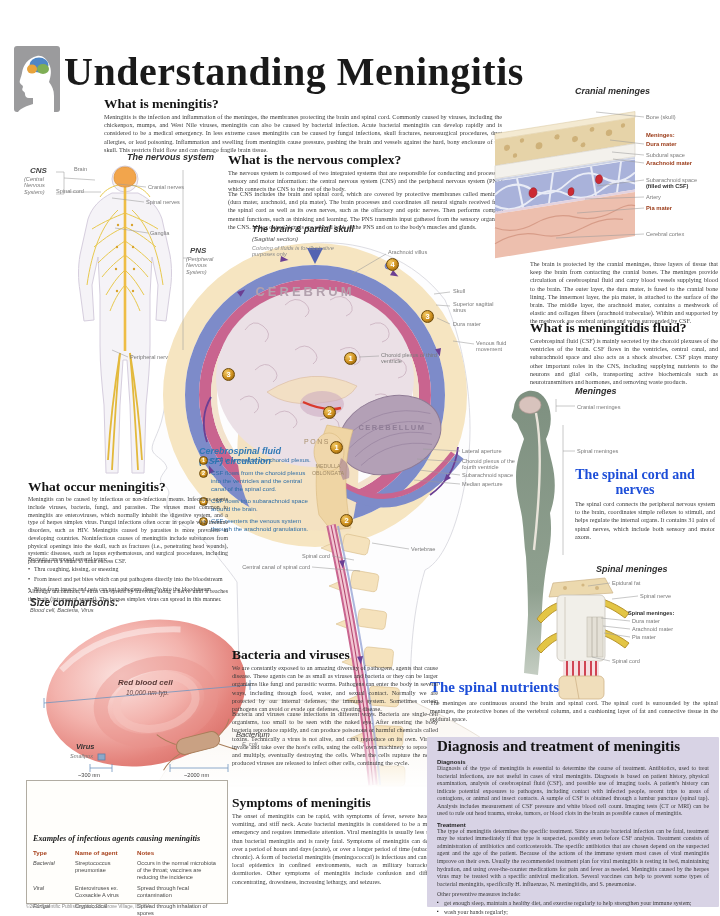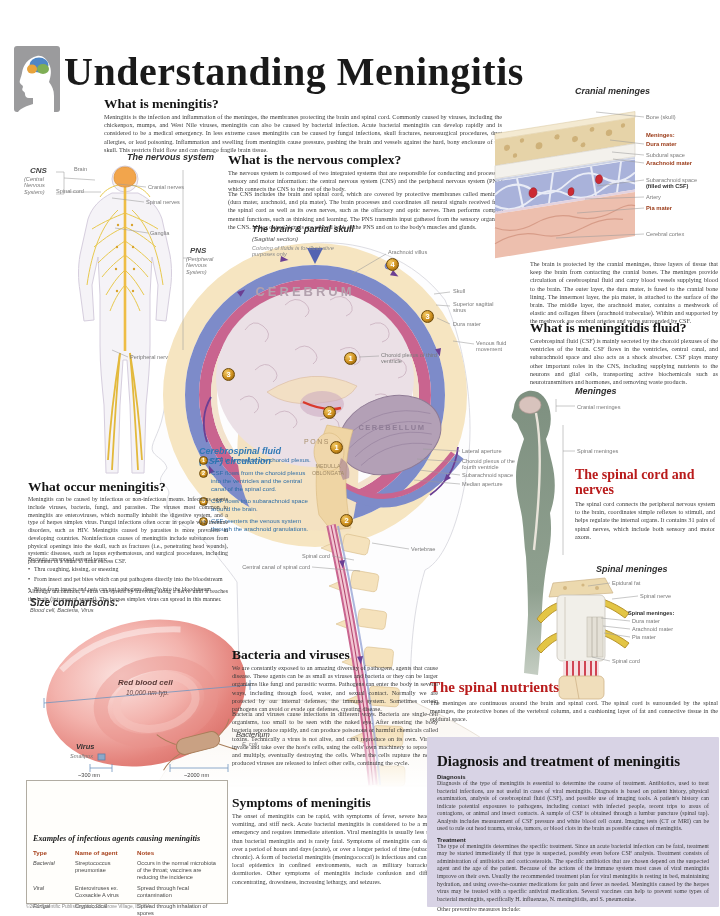--- a/index.html
+++ b/index.html
@@ -1,21 +1,21 @@
 <!DOCTYPE html>
 <html><head>
 <meta charset="utf-8">
 <style>
   html,body{margin:0;padding:0;background:#e8e8e8;}
   #poster{position:relative;width:720px;height:916px;background:#ffffff;overflow:hidden;
           font-family:"Liberation Sans","DejaVu Sans",sans-serif;color:#333;}
   .abs{position:absolute;}
   .h-main{font-family:"Liberation Serif","DejaVu Serif",serif;font-weight:bold;font-size:40px;color:#1a1a1a;letter-spacing:.5px;}
   .h-sec{font-family:"Liberation Serif","DejaVu Serif",serif;font-weight:bold;font-size:13.5px;color:#141414;}
-  .h-sec-sm{font-family:"Liberation Serif","DejaVu Serif",serif;font-weight:bold;font-size:14px;color:#b91c1c;line-height:1.05;}
+  .h-sec-sm{font-family:"Liberation Serif","DejaVu Serif",serif;font-weight:bold;font-size:14px;color:#1d4ed8;line-height:1.05;text-align:center;}
   .body-txt{font-family:"Liberation Serif","DejaVu Serif",serif;font-size:6.2px;line-height:1.32;color:#3c3c3c;text-align:justify;}
   .body-sm{font-size:5.9px;}
   .figtitle{font-style:italic;font-weight:bold;font-size:9px;color:#2e2e2e;}
   .lbl{font-size:5.6px;color:#7a7a7a;line-height:1.15;}
   .lbl-b{font-size:5.6px;color:#2e2e2e;font-weight:bold;line-height:1.15;}
   .lbl-maroon{font-size:5.8px;color:#9a3a17;font-weight:bold;line-height:1.15;}
   .lbl-it{font-style:italic;}
   .right{text-align:right;}
   .csf-head{font-style:italic;font-weight:bold;font-size:9px;color:#2e78b5;line-height:1.15;}
   .csf-step{display:flex;gap:3px;margin-bottom:4px;}
@@ -449,21 +449,21 @@
     <div class="tbl-row">
       <div class="tbl-cell c1">Protozoal</div>
       <div class="tbl-cell c2">Trypanosoma brucei</div>
       <div class="tbl-cell c3">Common name – African sleeping sickness</div>
     </div>
   </div>
 
   <div class="abs h-sec" style="left:232px;top:795px;">Symptoms of meningitis</div>
   <div class="abs body-txt" style="left:232px;top:812px;width:210px;">The onset of meningitis can be rapid, with symptoms of fever, severe headache, vomiting, and stiff neck. Acute bacterial meningitis is considered to be a medical emergency and requires immediate attention. Viral meningitis is usually less severe than bacterial meningitis and is rarely fatal. Symptoms of meningitis can develop over a period of hours and days (acute), or over a longer period of time (subacute or chronic). A form of bacterial meningitis (meningococcal) is infectious and can cause local epidemics in confined environments, such as military barracks and dormitories. Other symptoms of meningitis include confusion and difficulty concentrating, drowsiness, increasing lethargy, and seizures.</div>
 
-  <div class="abs diagbox" style="left:427px;top:737px;width:292px;height:170px;padding:16px 10px;box-sizing:border-box;">
+  <div class="abs diagbox" style="left:427px;top:737px;width:292px;height:170px;padding:1px 10px;box-sizing:border-box;">
     <div class="diag-h">Diagnosis and treatment of meningitis</div>
     <div class="diag-sub">Diagnosis</div>
     <div class="diag-t">Diagnosis of the type of meningitis is essential to determine the course of treatment. Antibiotics, used to treat bacterial infections, are not useful in cases of viral meningitis. Diagnosis is based on patient history, physical examination, analysis of cerebrospinal fluid (CSF), and possible use of imaging tools. A patient's history can indicate potential exposures to pathogens, including contact with infected people, recent trips to areas of contagions, or animal and insect contacts. A sample of CSF is obtained through a lumbar puncture (spinal tap). Analysis includes measurement of CSF pressure and white blood cell count. Imaging tests (CT or MRI) can be used to rule out head trauma, stroke, tumors, or blood clots in the brain as possible causes of meningitis.</div>
     <div class="diag-sub">Treatment</div>
     <div class="diag-t">The type of meningitis determines the specific treatment. Since an acute bacterial infection can be fatal, treatment may be started immediately if that type is suspected, possibly even before CSF analysis. Treatment consists of administration of antibiotics and corticosteroids. The specific antibiotics that are chosen depend on the suspected agent and the age of the patient. Because of the actions of the immune system most cases of viral meningitis improve on their own. Usually the recommended treatment plan for viral meningitis is resting in bed, maintaining hydration, and using over-the-counter medications for pain and fever as needed. Meningitis caused by the herpes virus may be treated with a specific antiviral medication. Several vaccines can help to prevent some types of bacterial meningitis, specifically H. influenzae, N. meningitidis, and S. pneumoniae.</div>
     <div class="diag-t" style="margin-top:3px;text-align:left;">Other preventive measures include:</div>
     <div>
       <div class="sqbullet diag-t" style="text-align:left;">get enough sleep, maintain a healthy diet, and exercise regularly to help strengthen your immune system;</div>
       <div class="sqbullet diag-t" style="text-align:left;">wash your hands regularly;</div>
 

